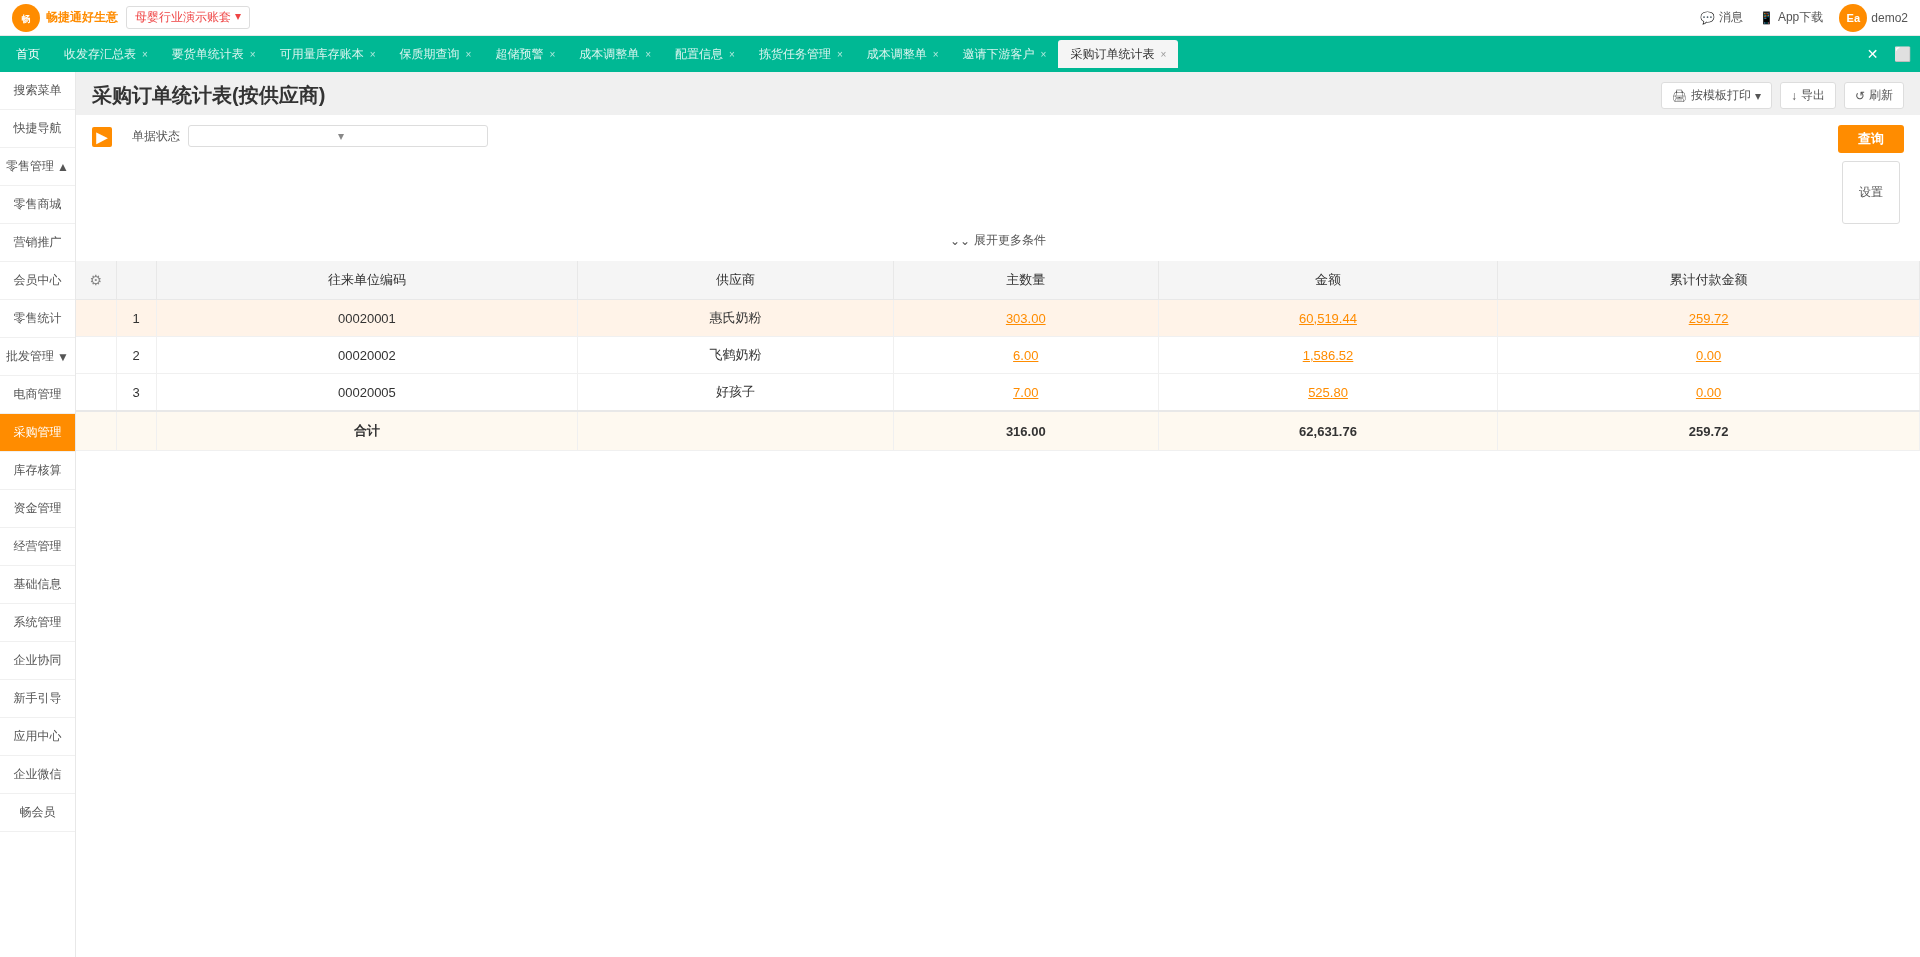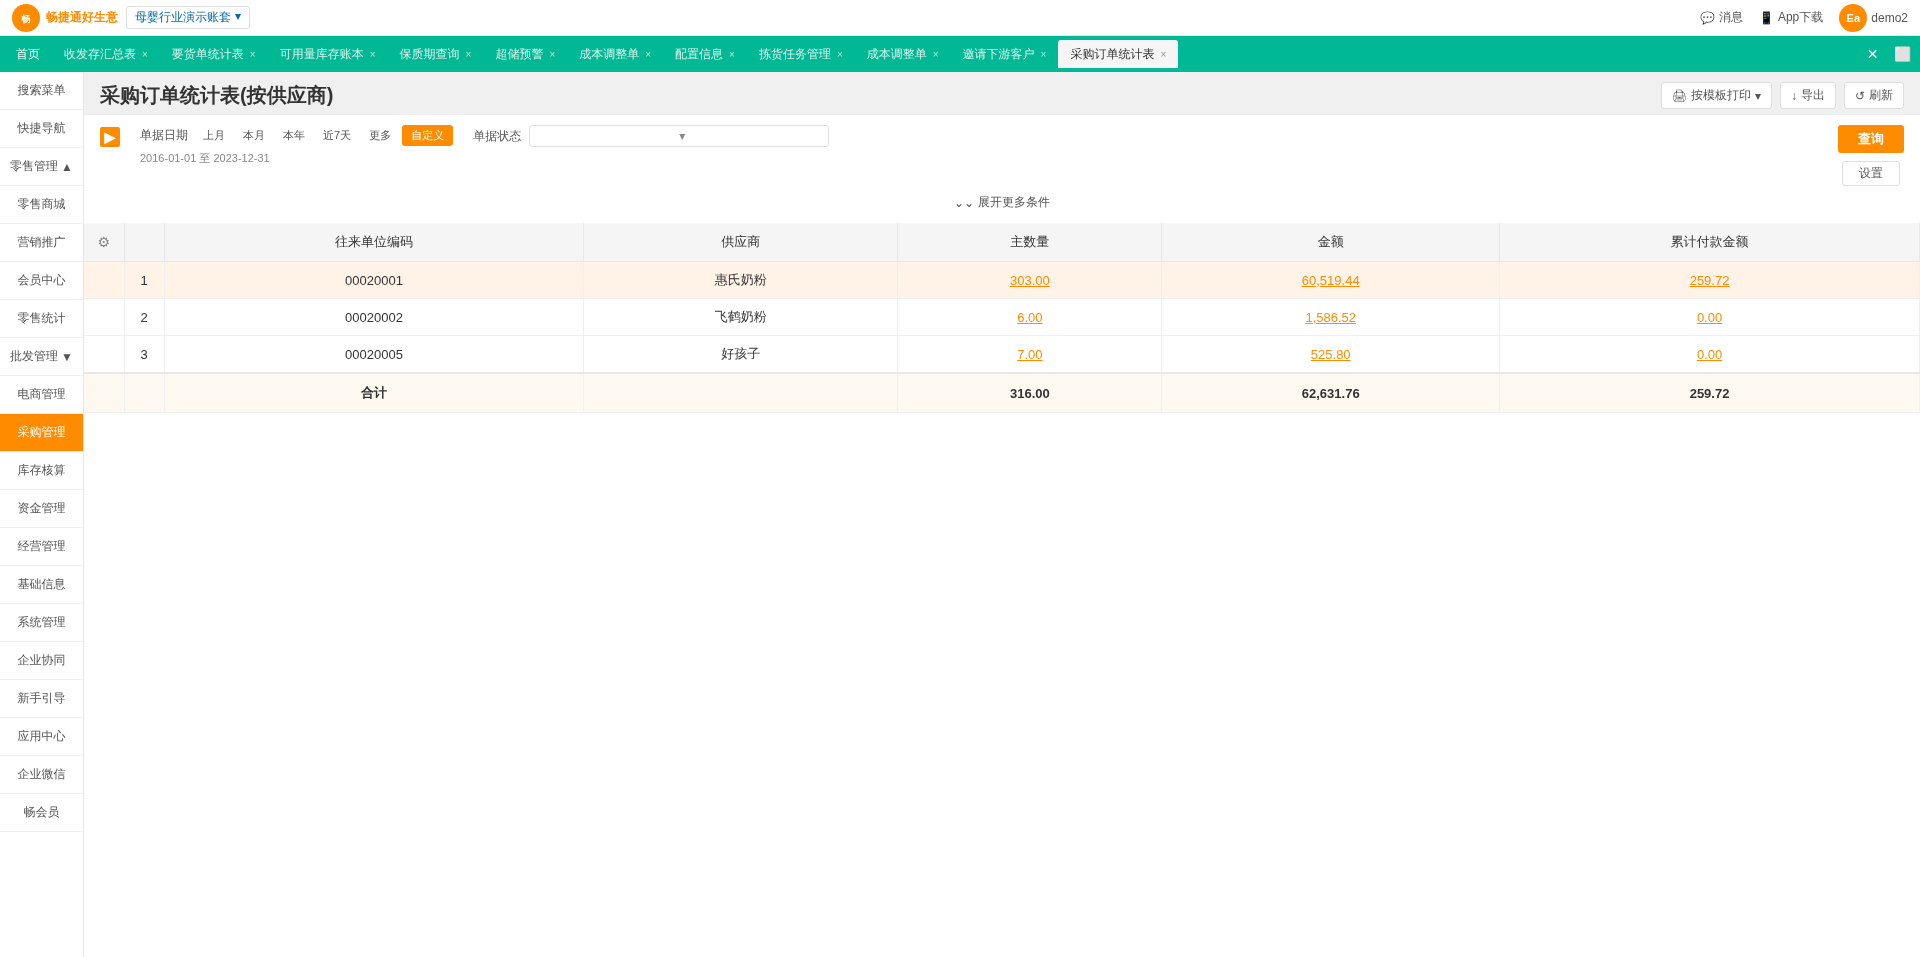--- a/index.html
+++ b/index.html
@@ -4,38 +4,38 @@
   <style>
     * { margin: 0; padding: 0; box-sizing: border-box; }
     body { font-family: 'Microsoft YaHei', Arial, sans-serif; font-size: 13px; background: #f5f5f5; width: 1920px; height: 957px; overflow: hidden; display: flex; flex-direction: column; }
 
     
     .top-bar { height: 36px; background: #fff; display: flex; align-items: center; justify-content: space-between; padding: 0 12px; border-bottom: 1px solid #e8e8e8; flex-shrink: 0; }
     .top-bar-left { display: flex; align-items: center; gap: 8px; }
     .logo-area { display: flex; align-items: center; gap: 6px; }
     .logo-icon { width: 28px; height: 28px; background: #ff8c00; border-radius: 50%; display: flex; align-items: center; justify-content: center; color: white; font-size: 12px; font-weight: bold; }
     .logo-text { font-size: 12px; color: #ff8c00; font-weight: bold; }
-    .workspace-selector { display: flex; align-items: flex-start; gap: 4px; padding: 2px 8px; border: 1px solid #ddd; border-radius: 3px; cursor: pointer; font-size: 12px; color: #0369a1; }
+    .workspace-selector { display: flex; align-items: flex-start; gap: 4px; padding: 2px 8px; border: 1px solid #ddd; border-radius: 3px; cursor: pointer; font-size: 12px; color: #ef4444; }
     .top-bar-right { display: flex; align-items: center; gap: 16px; }
     .top-bar-action { display: flex; align-items: center; gap: 4px; font-size: 12px; color: #555; cursor: pointer; }
     .user-avatar { width: 28px; height: 28px; background: #ff8c00; border-radius: 50%; display: flex; align-items: center; justify-content: center; color: white; font-size: 11px; font-weight: bold; }
 
     
     .nav-tabs { height: 36px; background: #00b894; display: flex; align-items: center; padding: 0 4px; flex-shrink: 0; overflow: hidden; }
     .nav-tab { height: 28px; padding: 0 12px; display: flex; align-items: center; gap: 6px; cursor: pointer; border-radius: 3px 3px 0 0; font-size: 12px; color: rgba(255,255,255,0.85); white-space: nowrap; flex-shrink: 0; }
     .nav-tab.active { background: #f5f5f5; color: #333; }
     .nav-tab .close-x { font-size: 10px; color: rgba(255,255,255,0.7); cursor: pointer; }
     .nav-tab.active .close-x { color: #999; }
     .nav-tab-home { color: white; font-size: 12px; }
     .nav-tabs-right { margin-left: auto; display: flex; align-items: center; gap: 8px; }
     .nav-window-btn { color: white; font-size: 14px; cursor: pointer; padding: 2px 4px; }
 
     
     .main-layout { display: flex; flex: 1; overflow: hidden; }
-    .sidebar { width: 84px; background: #fff; border-right: 1px solid #e8e8e8; display: flex; flex-direction: column; flex-shrink: 0; overflow-y: auto; }
+    .sidebar { width: 76px; background: #fff; border-right: 1px solid #e8e8e8; display: flex; flex-direction: column; flex-shrink: 0; overflow-y: auto; }
     .sidebar-item { padding: 10px 6px; text-align: center; cursor: pointer; font-size: 12px; color: #555; border-bottom: 1px solid #f0f0f0; }
     .sidebar-item.active { background: #ff8c00; color: white; }
     .sidebar-item-with-arrow { display: flex; align-items: center; justify-content: center; gap: 3px; }
 
     
     .content-area { flex: 1; display: flex; flex-direction: column; overflow: hidden; background: #f0f0f0; }
 
     
     .page-header { padding: 10px 16px 6px; background: #f0f0f0; display: flex; align-items: center; justify-content: space-between; }
     .page-title { font-size: 20px; font-weight: bold; color: #333; }
@@ -48,21 +48,21 @@
     .date-btn { padding: 2px 6px; font-size: 11px; color: #555; cursor: pointer; border: 1px solid transparent; border-radius: 2px; }
     .date-btn.custom { background: #ff8c00; color: white; border-radius: 3px; padding: 2px 8px; font-size: 11px; }
     .date-range-text { font-size: 11px; color: #888; margin-top: 2px; }
     .filter-input { display: flex; align-items: center; border: 1px solid #ddd; border-radius: 3px; padding: 3px 8px; min-width: 180px; background: white; }
     .filter-input input { border: none; outline: none; font-size: 12px; flex: 1; }
     .filter-input-wide { min-width: 300px; }
     .filter-select { display: flex; align-items: center; border: 1px solid #ddd; border-radius: 3px; padding: 3px 8px; min-width: 180px; background: white; cursor: pointer; }
     .filter-select span { flex: 1; font-size: 12px; color: #888; }
     .expand-btn { display: flex; align-items: center; gap: 4px; color: #555; font-size: 12px; cursor: pointer; padding: 4px 8px; }
     .btn-query { padding: 5px 20px; background: #ff8c00; color: white; border: none; border-radius: 3px; cursor: pointer; font-size: 13px; font-weight: bold; }
-    .btn-settings { padding: 3px 16px; background: white; color: #555; border: 1px solid #ddd; border-radius: 3px; cursor: pointer; font-size: 12px; margin-top: 4px; }
+    .btn-settings { padding: 22px 16px; background: white; color: #555; border: 1px solid #ddd; border-radius: 3px; cursor: pointer; font-size: 12px; margin-top: 4px; }
     .filter-right-actions { display: flex; flex-direction: column; align-items: center; gap: 4px; margin-left: auto; }
 
     
     .table-wrapper { flex: 1; overflow: auto; background: white; margin: 0; }
     .data-table { width: 100%; border-collapse: collapse; }
     .data-table thead tr { background: #f5f5f5; }
     .data-table th { padding: 10px 12px; text-align: center; font-size: 13px; font-weight: normal; color: #333; border-bottom: 1px solid #e8e8e8; border-right: 1px solid #e8e8e8; white-space: nowrap; }
     .data-table td { padding: 9px 12px; text-align: center; font-size: 13px; color: #333; border-bottom: 1px solid #f0f0f0; border-right: 1px solid #f0f0f0; }
     .data-table tbody tr:nth-child(1) { background: #fff3e8; }
     .data-table td.number-link { color: #ff8c00; text-decoration: underline; cursor: pointer; }
@@ -264,38 +264,20 @@
       </div>
     </div>
 
     <div class="filter-container">
       <div class="filter-line1">
 
         <div style="display:flex;align-items:flex-start;padding-top:2px;">
           <span class="toggle-icon">▶</span>
         </div>
 
-        <div class="date-section">
-          <div style="display:flex;align-items:center;gap:8px;">
-            <span class="filter-label">单据日期</span>
-            <div class="filter-date-btns">
-              <span class="date-btn">上月</span>
-              <span class="date-btn">本月</span>
-              <span class="date-btn">本年</span>
-              <span class="date-btn">近7天</span>
-              <span class="date-btn">更多</span>
-              <span class="date-btn custom">自定义</span>
-            </div>
-          </div>
-          <div class="date-range-text">
-            <span>2016-01-01</span>
-            <span> 至 </span>
-            <span>2023-12-31</span>
-          </div>
-        </div>
 
         <div style="display:flex;align-items:center;gap:8px;flex:1;">
           <span class="filter-label">单据状态</span>
           <div class="filter-select" style="flex:1;max-width:300px;">
             <span></span>
             <span>▾</span>
           </div>
         </div>
 
 

